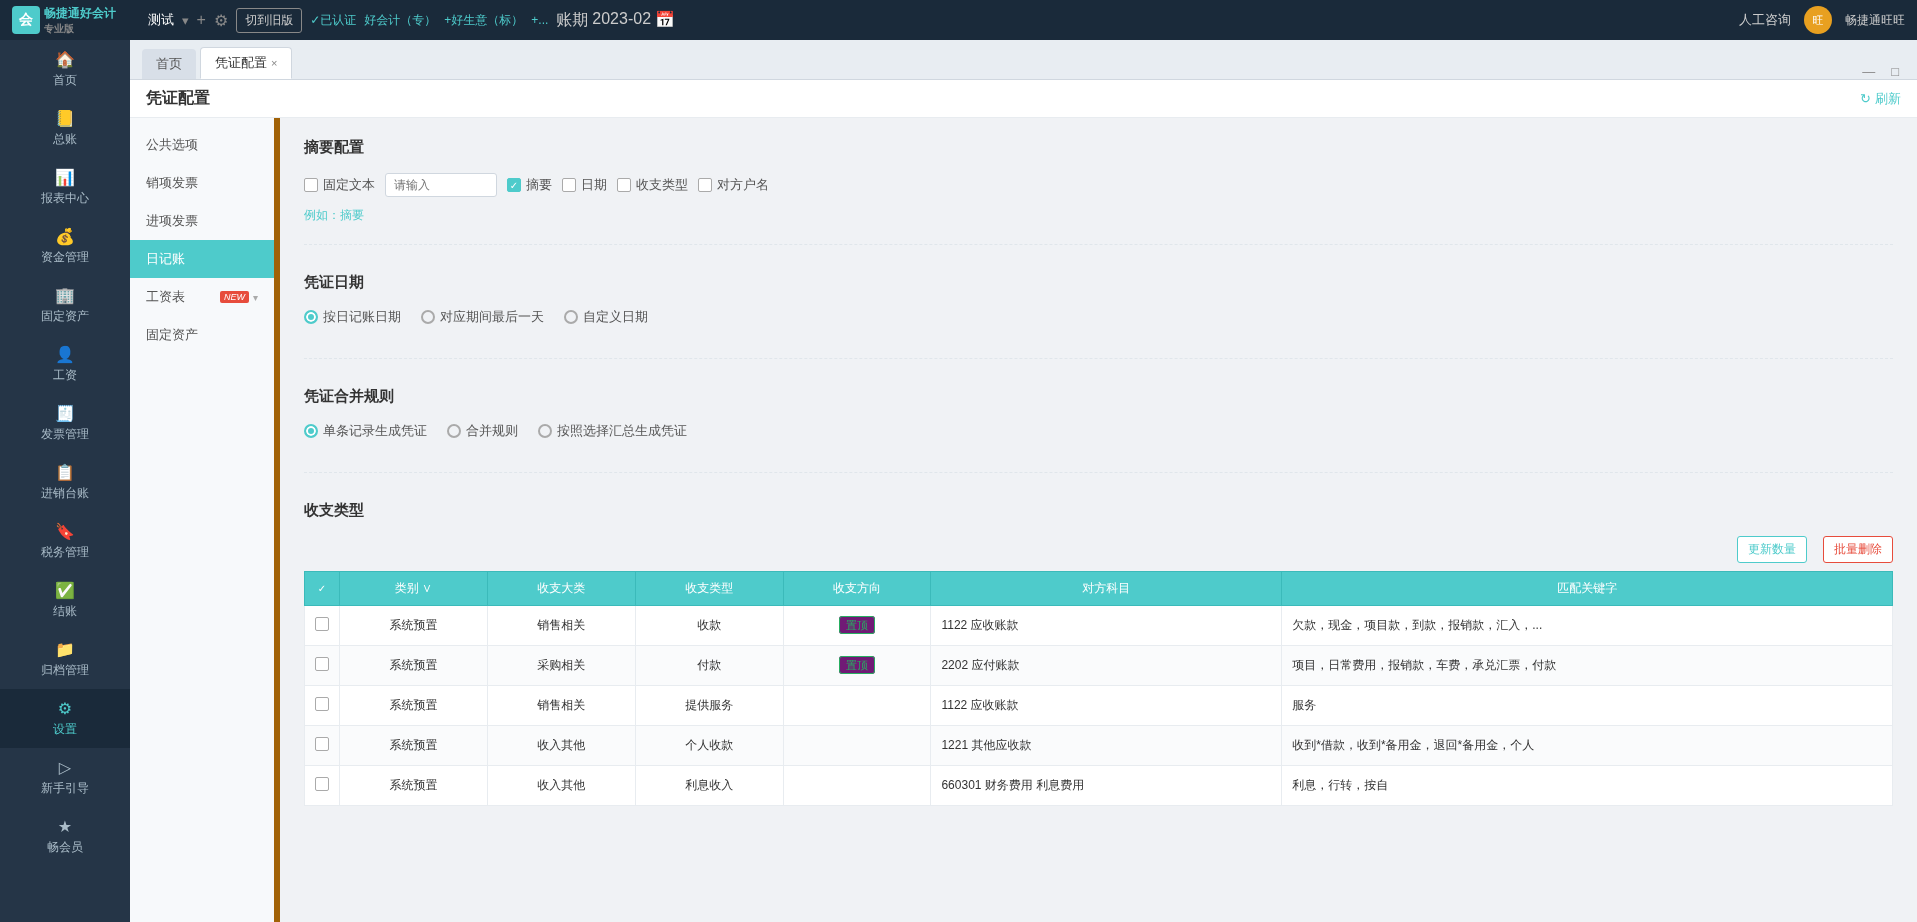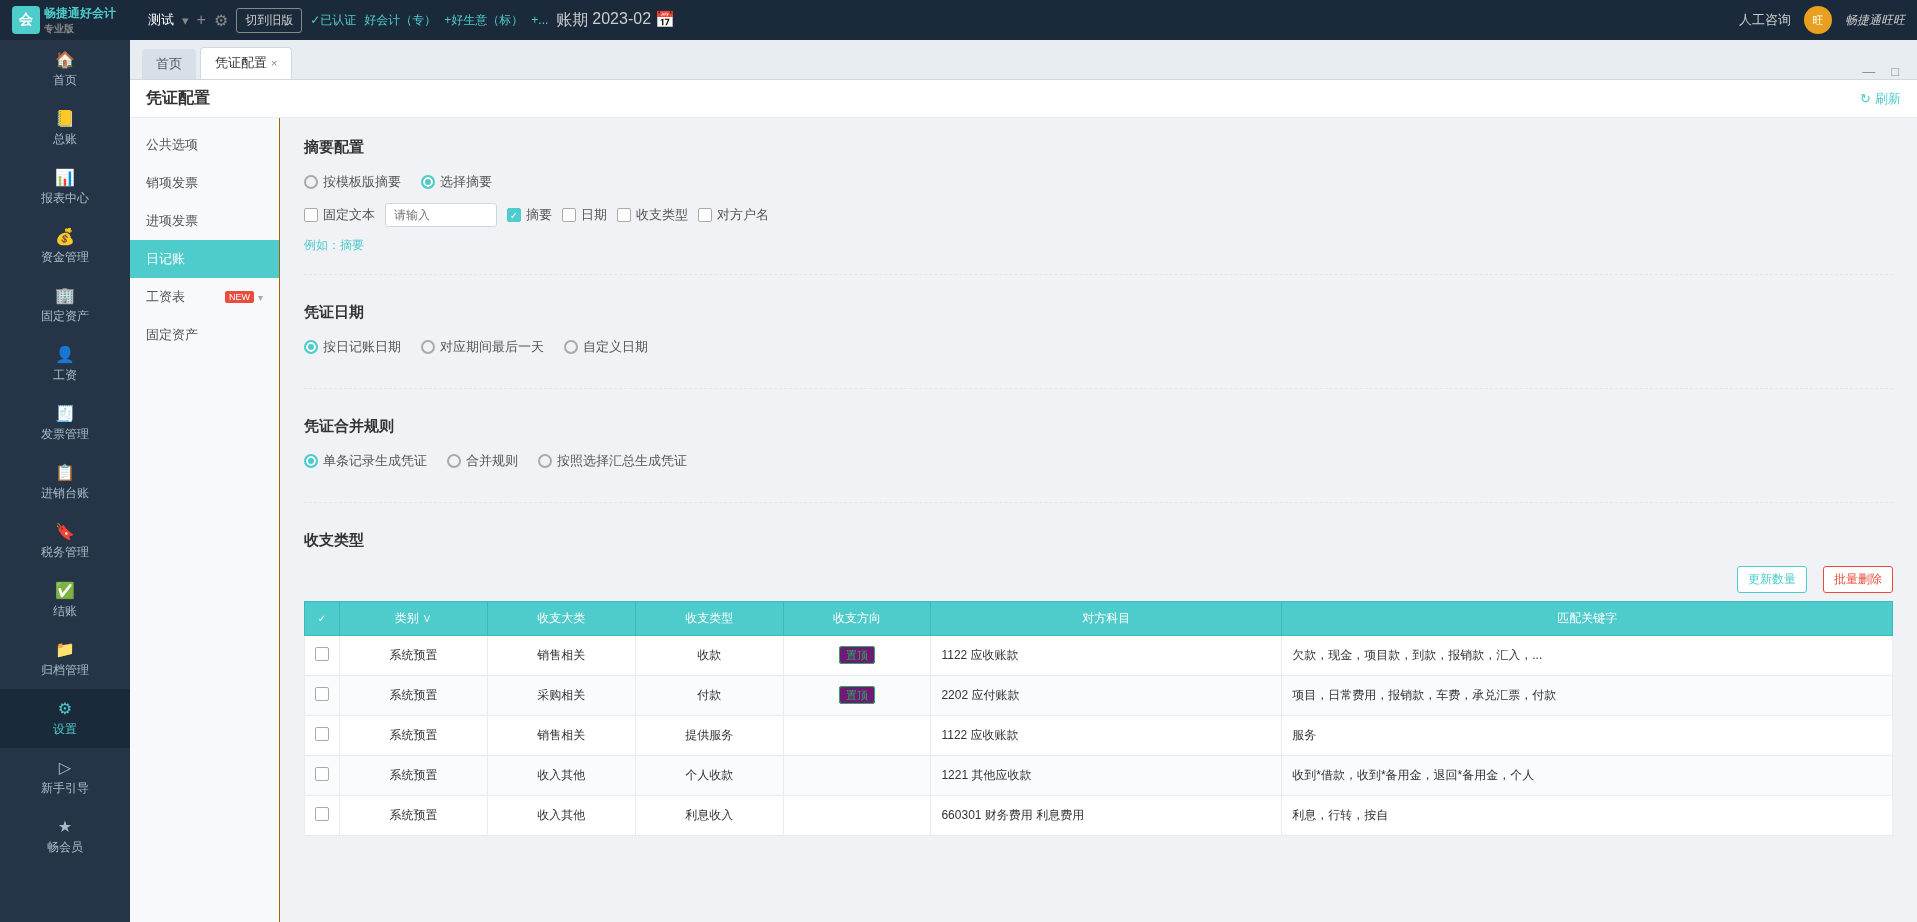--- a/index.html
+++ b/index.html
@@ -35,24 +35,24 @@
 
     
     .page-toolbar { display: flex; align-items: center; justify-content: space-between; padding: 8px 16px; background: white; border-bottom: 1px solid #e8ecf0; }
     .page-title { font-size: 16px; font-weight: bold; color: #333; }
     .refresh-btn { color: #4ecbcb; cursor: pointer; font-size: 13px; display: flex; align-items: center; gap: 4px; }
 
     
     .inner-layout { display: flex; height: calc(100% - 48px); }
 
     
-    .left-nav { width: 150px; background: #f7f9fb; border-right: 1px solid #a16207; flex-shrink: 0; padding-top: 8px; }
+    .left-nav { width: 150px; background: #f7f9fb; border-right: 6px solid #a16207; flex-shrink: 0; padding-top: 8px; }
     .left-nav-item { padding: 10px 16px; cursor: pointer; color: #555; font-size: 13px; position: relative; }
     .left-nav-item.active { background: #4ecbcb; color: white; }
-    .left-nav-item .badge { background: #e74c3c; color: white; font-size: 9px; padding: 1px 4px; border-radius: 3px; margin-left: 4px; }
+    .left-nav-item .badge { background: #e74c3c; color: white; font-size: 9px; padding: 1px 4px; border-radius: 3px; margin-left: 4px; font-style: italic; }
 
     
     .config-area { flex: 1; padding: 20px 24px; overflow-y: auto; }
 
     
     .section { margin-bottom: 28px; border-bottom: 1px dashed #e0e6eb; padding-bottom: 20px; }
     .section:last-child { border-bottom: none; }
     .section-title { font-size: 15px; font-weight: bold; color: #333; margin-bottom: 16px; }
 
     
@@ -107,21 +107,21 @@
   <span class="topbar-tag">+...</span>
   <div class="topbar-period">
     <span>账期</span>
     <span>2023-02</span>
     <span style="cursor:pointer;">📅</span>
   </div>
   <div style="flex:1;"></div>
   <div class="topbar-right">
     <span style="cursor:pointer;color:#ccc;">人工咨询</span>
     <div class="topbar-avatar">旺</div>
-    <span style="color:#ccc;font-size:12px;font-style:italic;">畅捷通旺旺</span>
+    <span style="color:#ccc;font-size:12px;">畅捷通旺旺</span>
   </div>
 </div>
 
 <div class="main-layout">
 
   <div class="sidebar">
     <div class="sidebar-item">
       <span class="sidebar-icon">🏠</span>
       <span>首页</span>
     </div>
@@ -226,30 +226,20 @@
         </div>
         <div class="left-nav-item">
           <span>固定资产</span>
         </div>
       </div>
 
       <div class="config-area">
 
         <div class="section">
           <div class="section-title">摘要配置</div>
-          <div class="radio-group">
-            <label class="radio-item">
-              <span class="radio-circle"></span>
-              <span>按模板版摘要</span>
-            </label>
-            <label class="radio-item">
-              <span class="radio-circle checked"></span>
-              <span>选择摘要</span>
-            </label>
-          </div>
           <div class="checkbox-row">
             <label class="checkbox-item">
               <span class="checkbox-box"></span>
               <span>固定文本</span>
             </label>
             <input class="text-input" type="text" placeholder="请输入" style="">
             <label class="checkbox-item">
               <span class="checkbox-box checked">✓</span>
               <span>摘要</span>
             </label>

